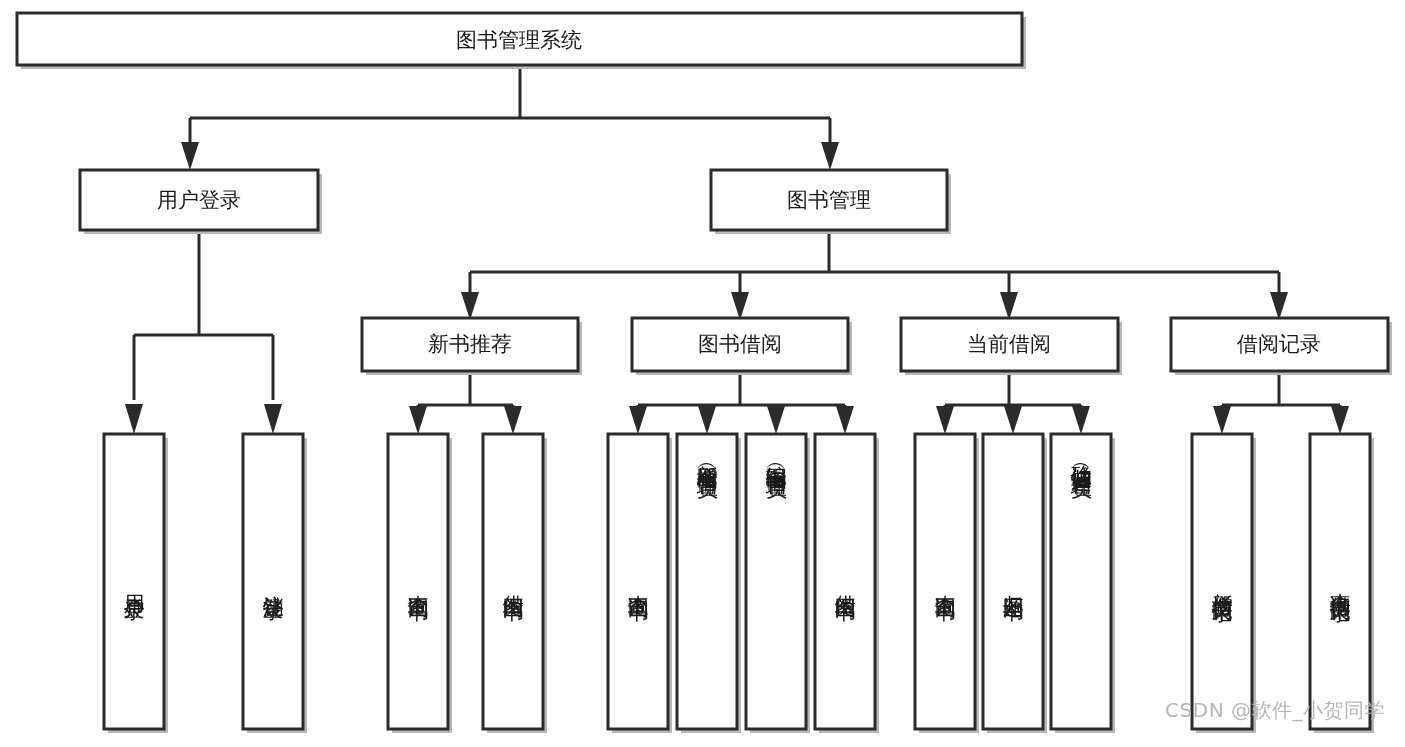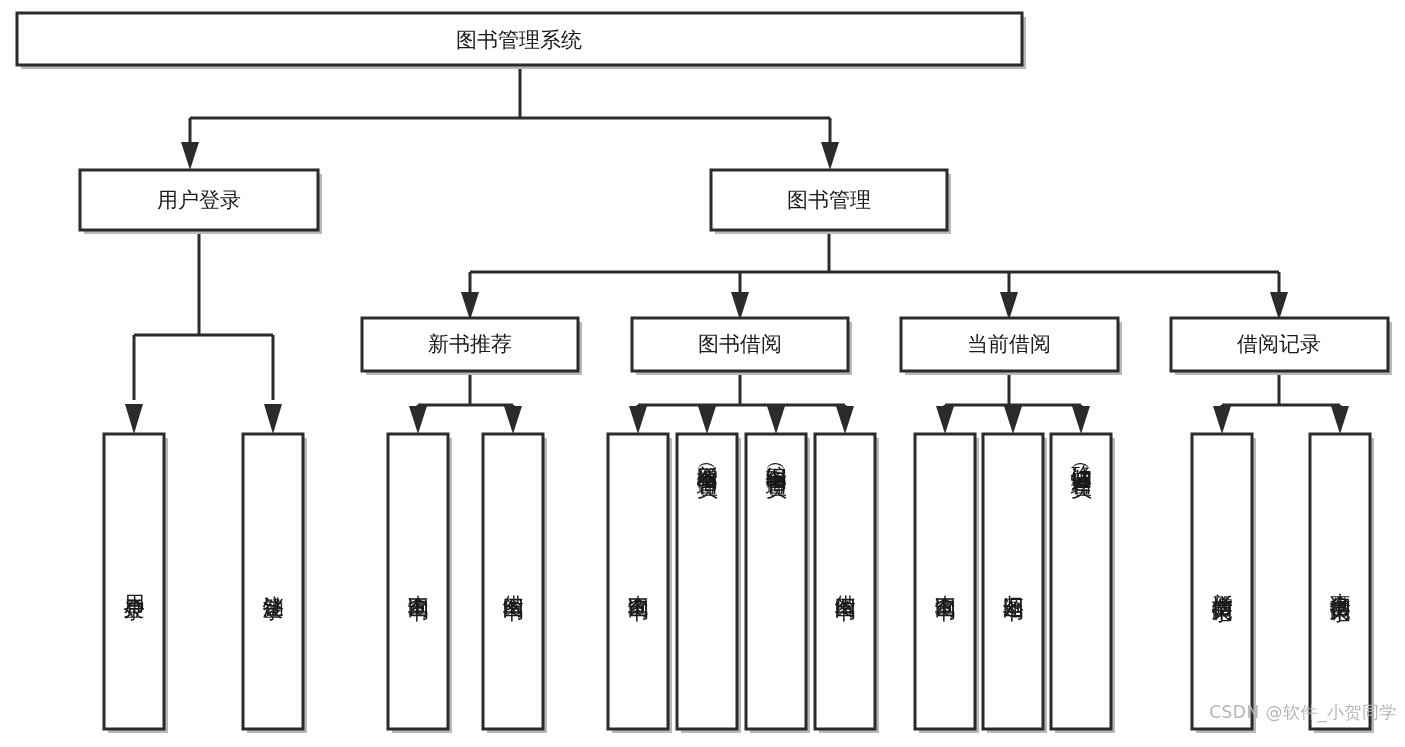--- a/index.html
+++ b/index.html
@@ -61,24 +61,24 @@
     font-family: "DejaVu Sans", "Liberation Sans", sans-serif;
     font-size: 21px;
     line-height: 1.08;
     color: #1a1a1a;
     letter-spacing: 2px;
     white-space: nowrap;
     pointer-events: none;
   }
   .watermark {
     position: absolute;
-    right: 8px;
+    right: 20px;
     bottom: 4px;
     font-family: "DejaVu Sans", "Liberation Sans", sans-serif;
-    font-size: 17px;
+    font-size: 20px;
     color: #b6b6b6;
     letter-spacing: 0.5px;
     user-select: none;
   }
 </style>
 </head>
 <body>
 
 <div id="diagram-root">
 

